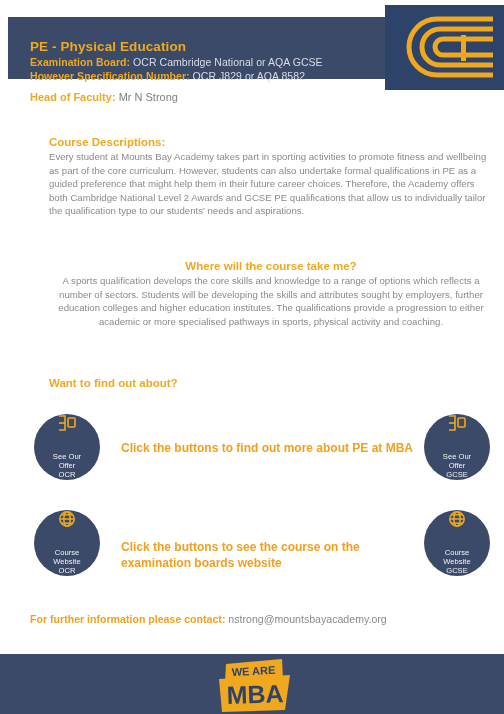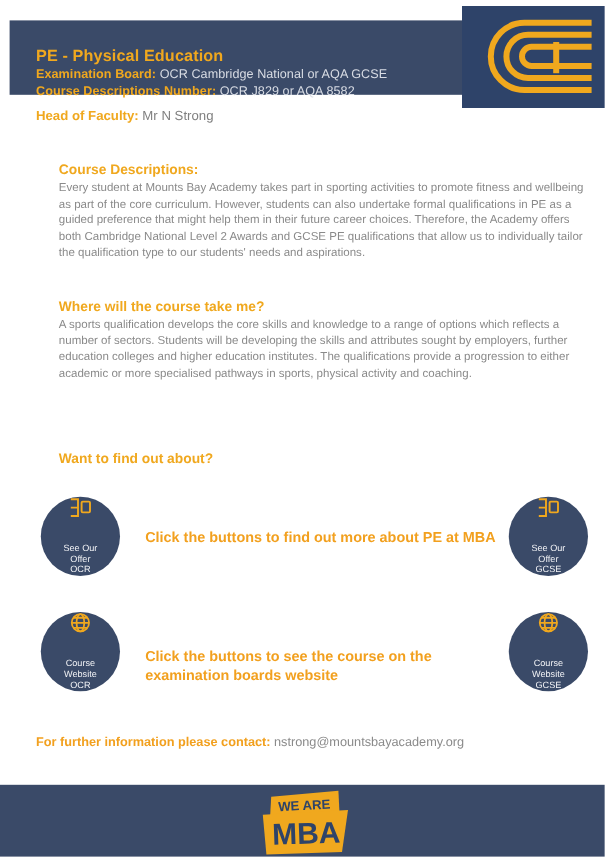--- a/index.html
+++ b/index.html
@@ -98,21 +98,21 @@
     margin: 0 0 2px 0;
   }
   .sec-body {
     color: #8a8a8a;
     font-size: 9.6px;
     line-height: 1.42;
     margin: 0;
     letter-spacing: 0.01px;
   }
   #sec-descriptions { top: 136px; }
-  #sec-where { top: 250px; }
+  #sec-where { top: 260px; text-align: center; }
   #sec-more { top: 377px; }
 
   
   .circle-btn {
     position: absolute;
     width: 66px;
     height: 66px;
     border-radius: 50%;
     background: #3a4a68;
     display: flex;
@@ -186,21 +186,21 @@
 <div class="page">
 
   <div class="header-bar"></div>
 
   <div class="header-text">
     <div class="course-title">PE - Physical Education</div>
     <div class="meta-line">
       <span class="lbl">Examination Board:</span><span> OCR Cambridge National or AQA GCSE</span>
     </div>
     <div class="meta-line">
-      <span class="lbl">Course Descriptions Number:</span><span> OCR J829 or AQA 8582</span>
+      <span class="lbl">However Specification Number:</span><span> OCR J829 or AQA 8582</span>
     </div>
   </div>
 
   <div class="logo-block">
     <svg width="119" height="85" viewBox="0 0 119 85">
       <g fill="none" stroke="#f0a81e" stroke-width="5">
         <path d="M108 14 H52 a28 28 0 0 0 0 56 H108"></path>
         <path d="M108 24 H55 a18 18 0 0 0 0 36 H108"></path>
         <path d="M108 34 H58 a8 8 0 0 0 0 16 H108"></path>
       </g>

